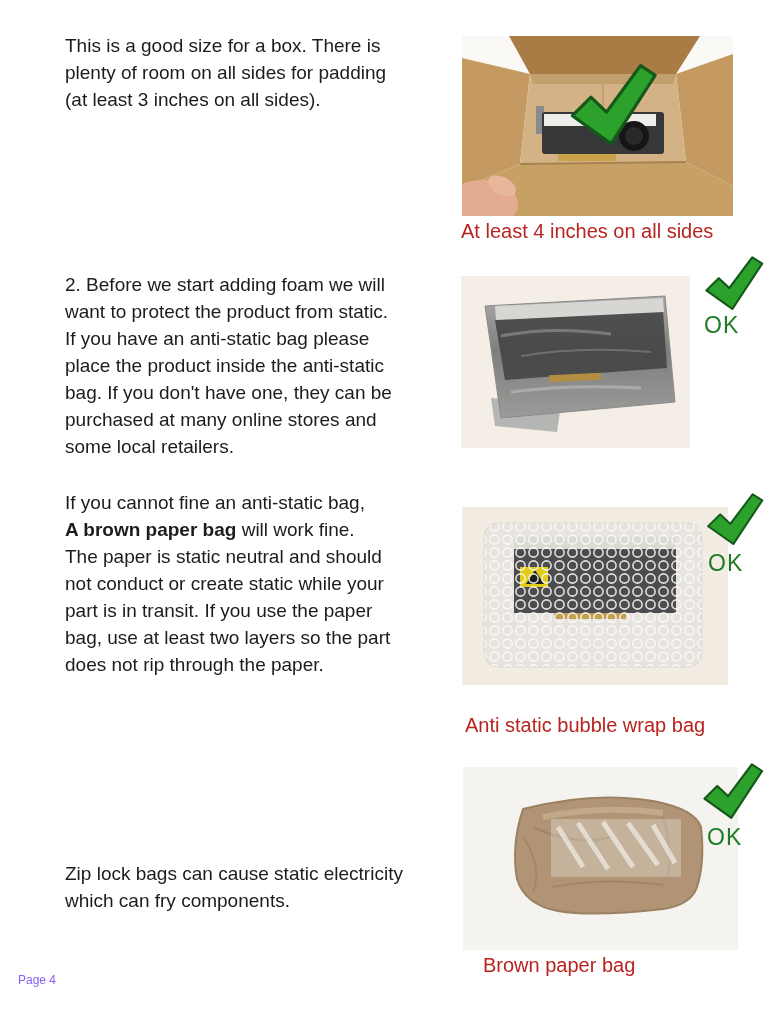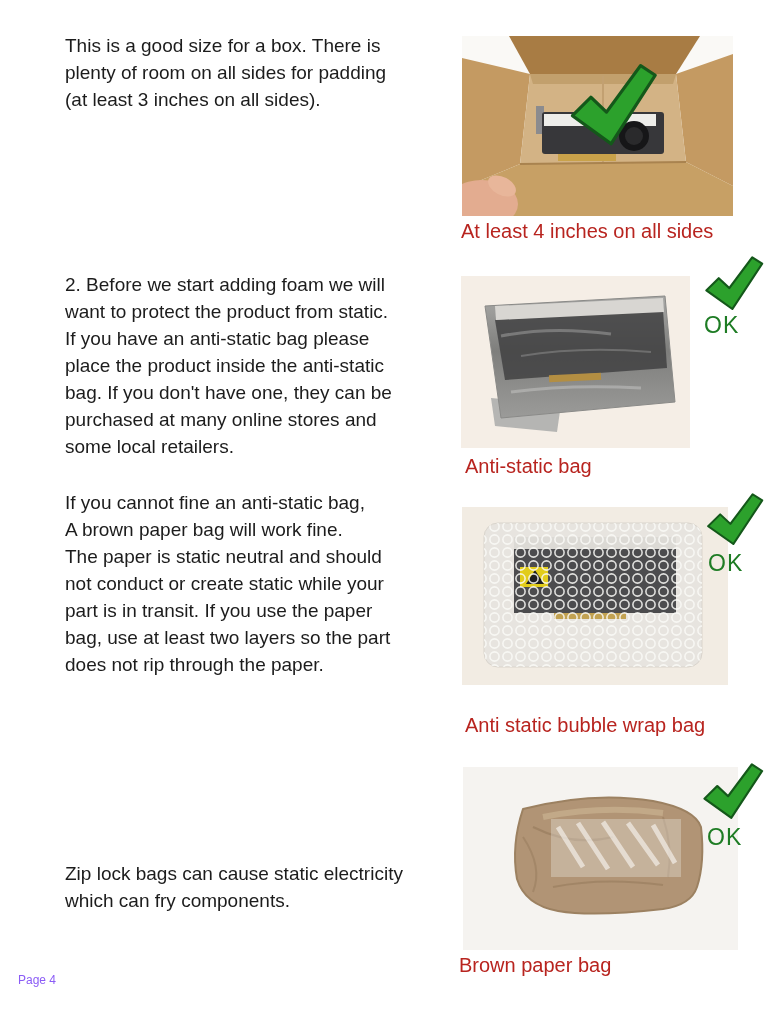--- a/index.html
+++ b/index.html
@@ -1,21 +1,21 @@
 <!DOCTYPE html>
 <html style="--body-text: #1c1c1c; --caption: #b8241f; --check-green: #2ca12c; --check-outline: #14581a; --ok-green: #1e7c24;"><head>
 <meta charset="utf-8">
 <style>
   html,body{margin:0;padding:0;background:#ffffff;}
   #page{position:relative;width:780px;height:1009px;background:#ffffff;overflow:hidden;
         font-family:"Liberation Sans",sans-serif;}
   .para{position:absolute;left:65px;width:405px;margin:0;
         font-size:19px;line-height:27px;color:var(--body-text,#1c1c1c);
         white-space:pre-line;}
-  .para b{font-weight:normal;}
+  .para b{font-weight:bold;}
   .caption{position:absolute;font-size:20px;line-height:26px;
            color:var(--caption,#b8241f);white-space:nowrap;}
   .photo{position:absolute;}
   .photo svg{display:block;width:100%;height:100%;}
   .check{position:absolute;}
   .check svg{display:block;width:100%;height:100%;}
   .oklabel{position:absolute;font-size:23px;font-weight:normal;
            color:var(--ok-green,#1e7c24);letter-spacing:1px;}
   .footer{position:absolute;left:18px;top:973px;font-size:12px;color:#8b5cf6;}
 </style>
@@ -91,21 +91,20 @@
       <path d="M60 80 Q120 70 190 76" stroke="#ffffff" stroke-width="2" fill="none" opacity="0.2"></path>
       <path d="M50 116 Q110 108 180 112" stroke="#ffffff" stroke-width="3" fill="none" opacity="0.25"></path>
     </svg>
   </div>
   <div class="check" style="left:702px;top:255px;width:62px;height:58px">
     <svg viewBox="0 0 100 100" preserveAspectRatio="none">
       <path d="M7 61 L27 40 L44 57 L81 4 L97 15 L49 93 Z" fill="#2ca12c" stroke="#14581a" stroke-width="3.5" stroke-linejoin="round"></path>
     </svg>
   </div>
   <div class="oklabel" style="left:704px;top:312px">OK</div>
-  <div class="caption" style="left:465px;top:453px">Anti-static bag</div>
 
   <div class="photo" style="left:462px;top:507px;width:266px;height:178px">
     <svg viewBox="0 0 266 178" preserveAspectRatio="none">
       <rect width="266" height="178" fill="#f2ece3"></rect>
       <defs>
         <pattern id="bub" width="13" height="13" patternUnits="userSpaceOnUse">
           <circle cx="6.5" cy="6.5" r="4.6" fill="none" stroke="#fbfaf7" stroke-width="1.6" opacity="0.85"></circle>
         </pattern>
       </defs>
       <rect x="22" y="16" width="218" height="144" rx="14" fill="#e7e4df" stroke="#d9d4cc"></rect>
@@ -139,17 +138,17 @@
         <path d="M95 60 L120 100 M115 56 L145 102 M140 55 L170 100 M165 56 L195 98 M190 58 L212 96" stroke="#fdfcf9" stroke-width="5" opacity="0.8"></path>
       </g>
     </svg>
   </div>
   <div class="check" style="left:700px;top:762px;width:64px;height:60px">
     <svg viewBox="0 0 100 100" preserveAspectRatio="none">
       <path d="M7 61 L27 40 L44 57 L81 4 L97 15 L49 93 Z" fill="#2ca12c" stroke="#14581a" stroke-width="3.5" stroke-linejoin="round"></path>
     </svg>
   </div>
   <div class="oklabel" style="left:707px;top:824px">OK</div>
-  <div class="caption" style="left:459px;top:952px">Brown paper bag</div>
+  <div class="caption" style="left:483px;top:952px">Brown paper bag</div>
 
   <div class="footer">Page 4</div>
 
 </div>
 
 </body></html>

